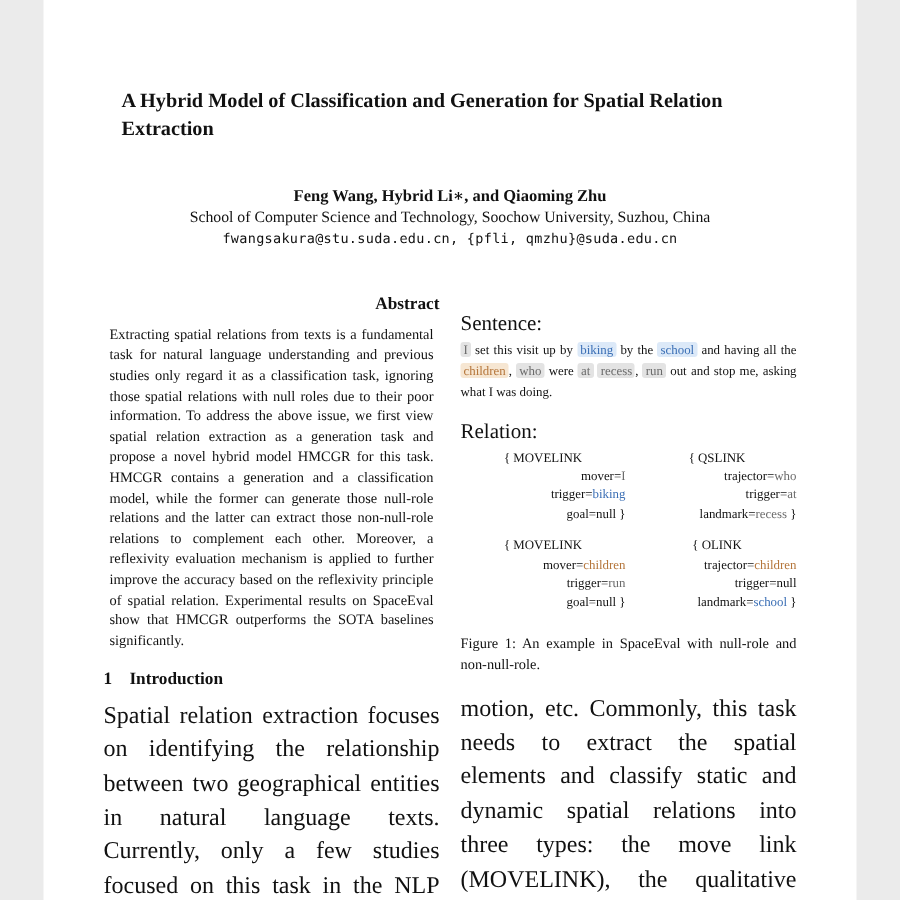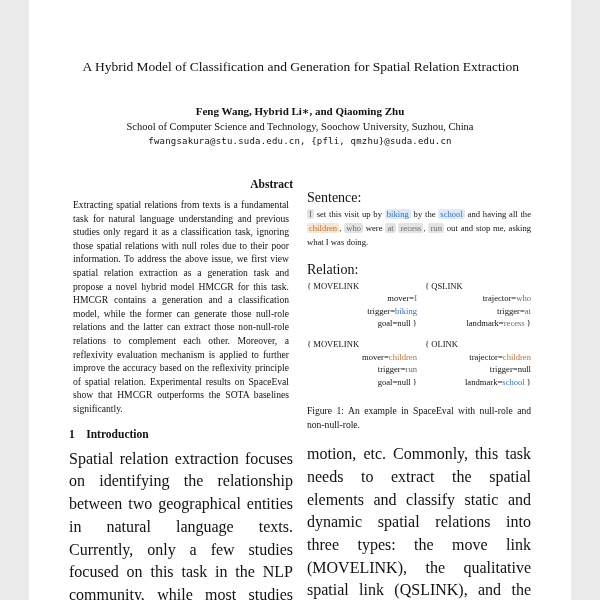--- a/index.html
+++ b/index.html
@@ -11,22 +11,22 @@
   }
   .page {
     width: 542px;
     height: 600px;
     margin: 0 auto;
     background: var(--page-bg, #ffffff);
     overflow: hidden;
     padding: 58px 40px 0 40px;
   }
   .title {
-    text-align: right;
-    font-weight: normal;
+    text-align: left;
+    font-weight: bold;
     font-size: 13.5px;
     line-height: 1.4;
     max-width: 438px;
     margin: 0 auto 28px auto;
   }
   .authors {
     text-align: center;
     font-weight: bold;
     font-size: 11px;
     margin-bottom: 3px;
@@ -87,21 +87,21 @@
   .tok-blue   { background: var(--token-blue-bg, #dce9f8);   color: var(--token-blue, #3b6fb5); }
   .tok-orange { background: var(--token-orange-bg, #f6e6d2); color: var(--token-orange, #b5763b); }
   .rel-grid {
     display: grid;
     grid-template-columns: 110px 1fr;
     column-gap: 8px;
     row-gap: 9px;
     margin-bottom: 10px;
   }
   .rel-block { font-size: 8.6px; line-height: 1.45; }
-  .rel-head { font-weight: normal; }
+  .rel-head { font-weight: normal; text-align: center; }
   .rel-role { padding-left: 11px; text-align: right; }
   .val-gray   { color: var(--token-gray, #6b6b6b); }
   .val-blue   { color: var(--token-blue, #3b6fb5); }
   .val-orange { color: var(--token-orange, #b5763b); }
   .fig-caption {
     font-size: 9.6px;
     line-height: 1.4;
     text-align: justify;
     margin-top: 16px;
     margin-bottom: 12px;

